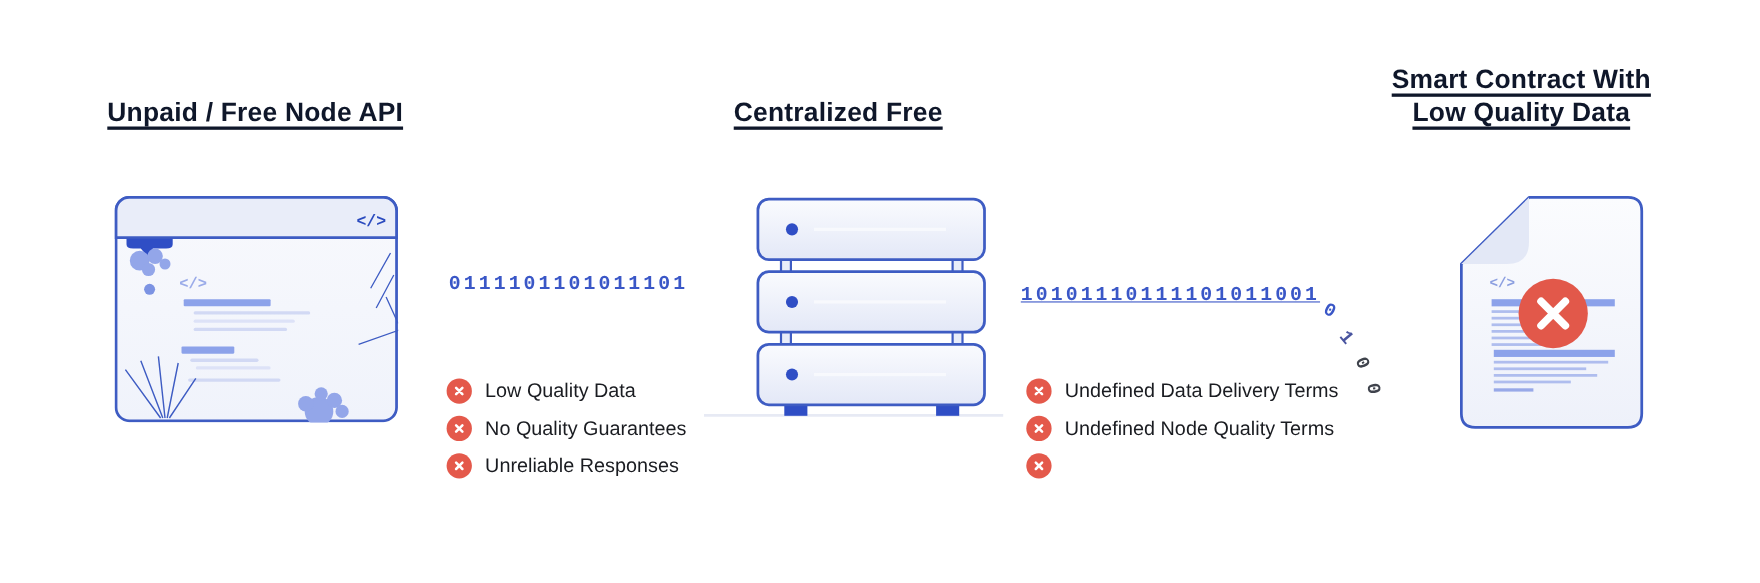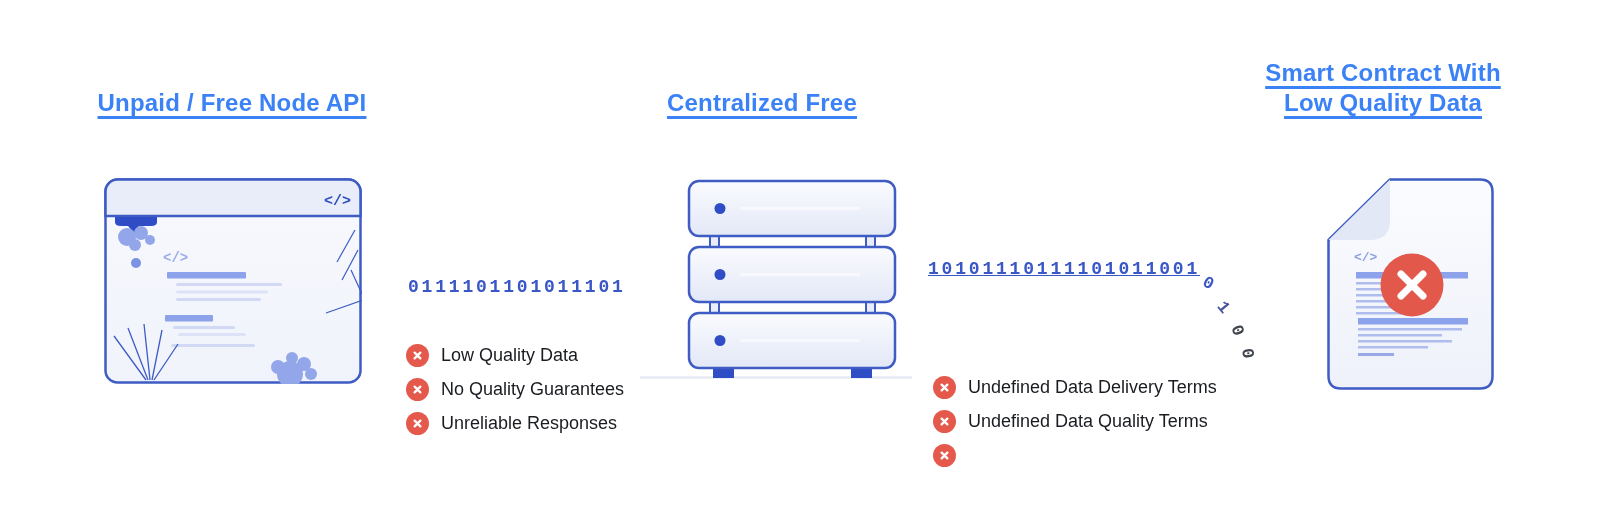--- a/index.html
+++ b/index.html
@@ -5,54 +5,54 @@
   html,body{margin:0;padding:0;}
   body{
     width:1600px;height:530px;position:relative;overflow:hidden;
     background:#ffffff;
     font-family:"Liberation Sans", sans-serif;
   }
   
   .col-title{
     position:absolute;text-align:center;
     font-weight:700;font-size:24px;line-height:30px;
-    color:#3b82f6;letter-spacing:.2px;
+    color:#0f172a;letter-spacing:.2px;
   }
   .col-title .u{
     text-decoration:underline;
     text-decoration-thickness:2.5px;
     text-underline-offset:5px;
   }
   #title-api{left:40px;top:88px;width:384px;}
   #title-node{left:570px;top:88px;width:384px;}
   #title-contract{left:1191px;top:58px;width:384px;}
 
   
   .bits{
     position:absolute;
     font-family:"Liberation Mono", monospace;
     font-weight:700;font-size:18px;letter-spacing:2.8px;
     color:#3a57c7;white-space:nowrap;
   }
-  #bits-1{left:408px;top:277px;}
+  #bits-1{left:408px;top:249px;}
   #bits-2{left:928px;top:259px;text-decoration:underline;}
   .tail-digit{
     position:absolute;
     font-family:"Liberation Mono", monospace;
     font-weight:700;font-size:17px;
   }
   #tail-0{left:1203px;top:274px;transform:rotate(28deg);color:#3a57c7;}
   #tail-1{left:1218px;top:298px;transform:rotate(50deg);color:#4a55a0;}
   #tail-2{left:1232px;top:321px;transform:rotate(68deg);color:#3f434c;}
   #tail-3{left:1242px;top:344px;transform:rotate(82deg);color:#3f434c;}
 
   
   .issues{position:absolute;display:flex;flex-direction:column;gap:11px;}
   #issues-1{left:406px;top:344px;}
-  #issues-2{left:933px;top:344px;margin-top:32px;}
+  #issues-2{left:933px;top:344px;}
   .issue{display:flex;align-items:center;gap:12px;height:23px;}
   .x-badge{
     width:23px;height:23px;border-radius:50%;
     background:#e4594b;flex:0 0 23px;
     display:flex;align-items:center;justify-content:center;
   }
   .issue-label{font-size:18px;color:#1a1c21;white-space:nowrap;}
 
   
   .art{position:absolute;display:block;}
@@ -224,21 +224,21 @@
         </svg>
     </span>
     <span class="issue-label">Undefined Data Delivery Terms</span>
   </div>
   <div class="issue">
     <span class="x-badge">
       <svg width="11" height="11" viewBox="0 0 10 10">
           <path d="M2.4,2.4 L7.6,7.6 M7.6,2.4 L2.4,7.6" stroke="#ffffff" stroke-width="2.1" stroke-linecap="round"></path>
         </svg>
     </span>
-    <span class="issue-label">Undefined Data Quality Terms</span>
+    <span class="issue-label">Undefined Node Quality Terms</span>
   </div>
   <div class="issue">
     <span class="x-badge">
       <svg width="11" height="11" viewBox="0 0 10 10">
           <path d="M2.4,2.4 L7.6,7.6 M7.6,2.4 L2.4,7.6" stroke="#ffffff" stroke-width="2.1" stroke-linecap="round"></path>
         </svg>
     </span>
   </div>
 </div>
 

